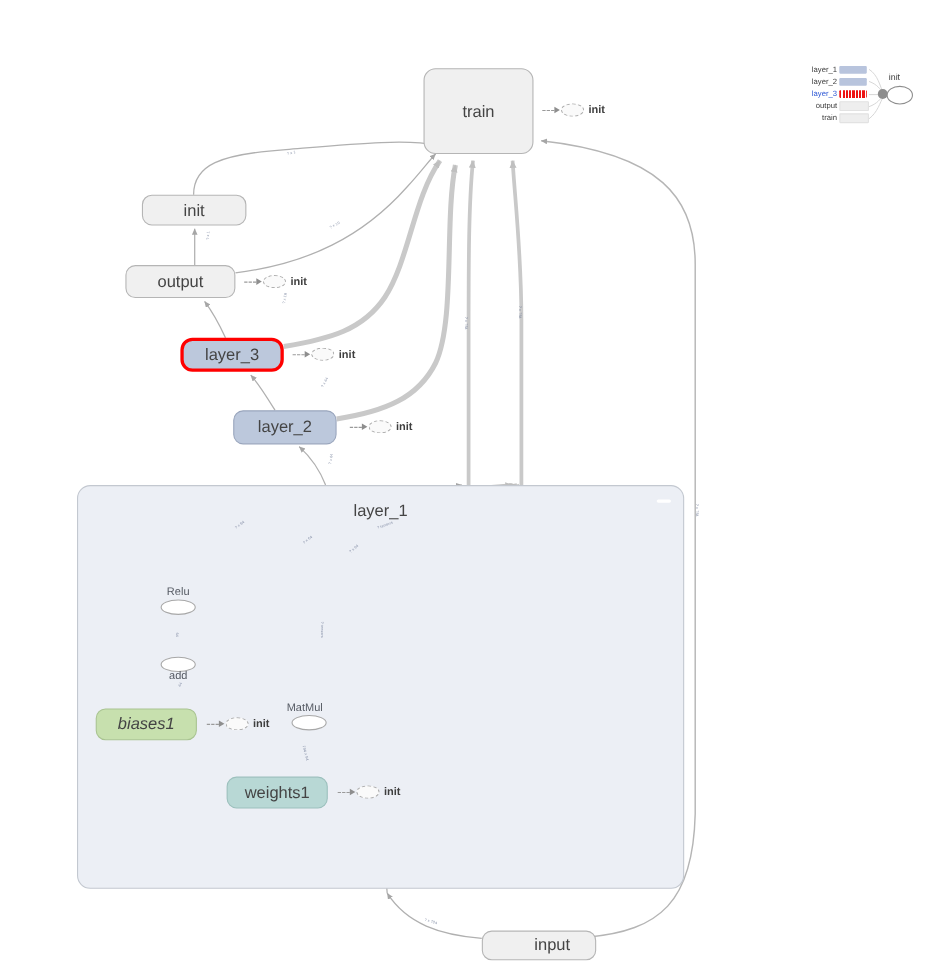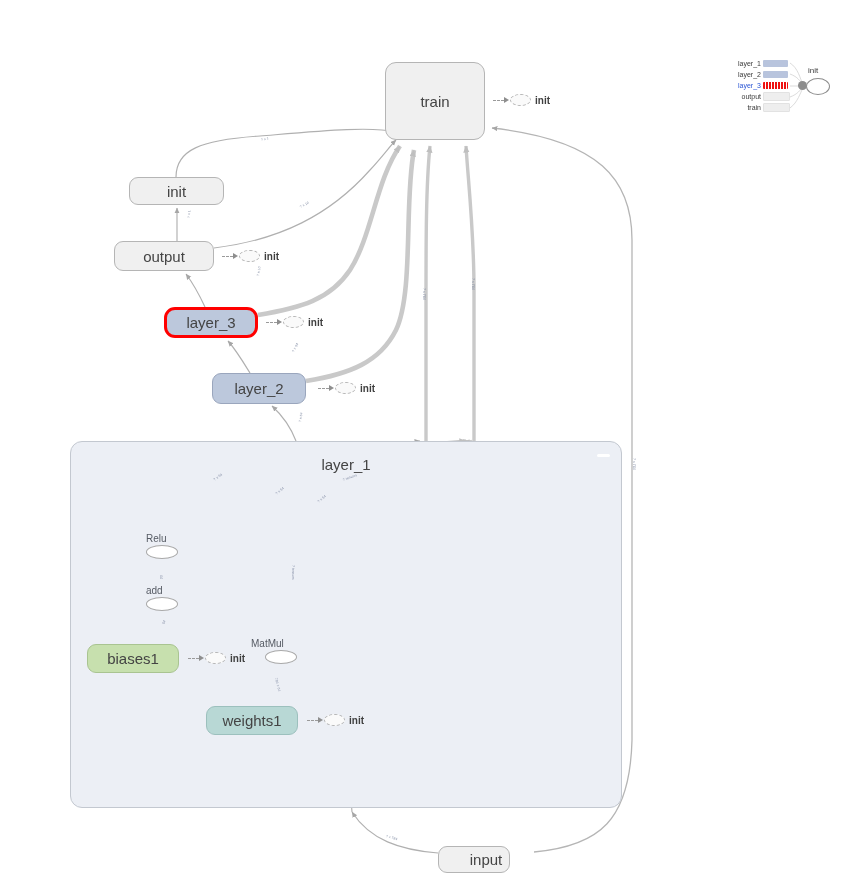--- a/index.html
+++ b/index.html
@@ -61,21 +61,21 @@
     border: 1.3px solid #a8a8a8;
     border-radius: 50%;
     background: #ffffff;
   }
   .ellipse-label {
     position: absolute;
     font-size: 10px;
     color: #555a63;
     white-space: nowrap;
     z-index: 6;
-    text-align: left;
+    text-align: center;
   }
 
   
   .container {
     position: absolute;
     box-sizing: border-box;
     border: 1.3px solid #c3c8d0;
     border-radius: 12px;
     background: #eceff5;
     z-index: 1;
@@ -266,37 +266,37 @@
 </div>
 
 <div class="node capsule selected" style="left:164px; top:307px; width:94px; height:31px; background:#bcc8dc;">
   <span>layer_3</span>
 </div>
 
 <div class="node capsule" style="left:212px; top:373px; width:94px; height:31px; background:#bcc8dc; border-color:#9aa6bd;">
   <span>layer_2</span>
 </div>
 
-<div class="node capsule" style="left:87px; top:644px; width:92px; height:29px; background:#c7e0ae; border-color:#a9c491;">
+<div class="node capsule" style="left:87px; top:644px; width:92px; height:29px; background:#c7e0ae; border-color:#a9c491;font-style:italic;">
   <span>biases1</span>
 </div>
 
 <div class="node capsule" style="left:206px; top:706px; width:92px; height:29px; background:#b8d8d5; border-color:#9cc0bd;">
   <span>weights1</span>
 </div>
 
-<div class="node capsule" style="left:438px; top:846px; width:72px; height:27px;padding-left:24px;">
+<div class="node capsule" style="left:438px; top:846px; width:104px; height:27px;padding-left:24px;">
   <span>input</span>
 </div>
 
 <div class="node ellipse" style="left:146px; top:545px; width:32px; height:14px;"></div>
 <div class="ellipse-label" style="left:146px; top:533px; width:32px;">Relu</div>
 
 <div class="node ellipse" style="left:146px; top:597px; width:32px; height:14px;"></div>
-<div class="ellipse-label" style="left:146px; top:585px; width:32px;">add</div>
+<div class="ellipse-label" style="left:146px; top:609px; width:32px;">add</div>
 
 <div class="node ellipse" style="left:265px; top:650px; width:32px; height:14px;"></div>
 <div class="ellipse-label" style="left:251px; top:638px; width:52px;">MatMul</div>
 
 <div class="init-annot" style="left:493px; top:93px;">
   <span class="dashline"></span>
   <span class="arrowhead"></span>
   <span class="ell"></span>
   <span class="itxt">init</span>
 </div>

